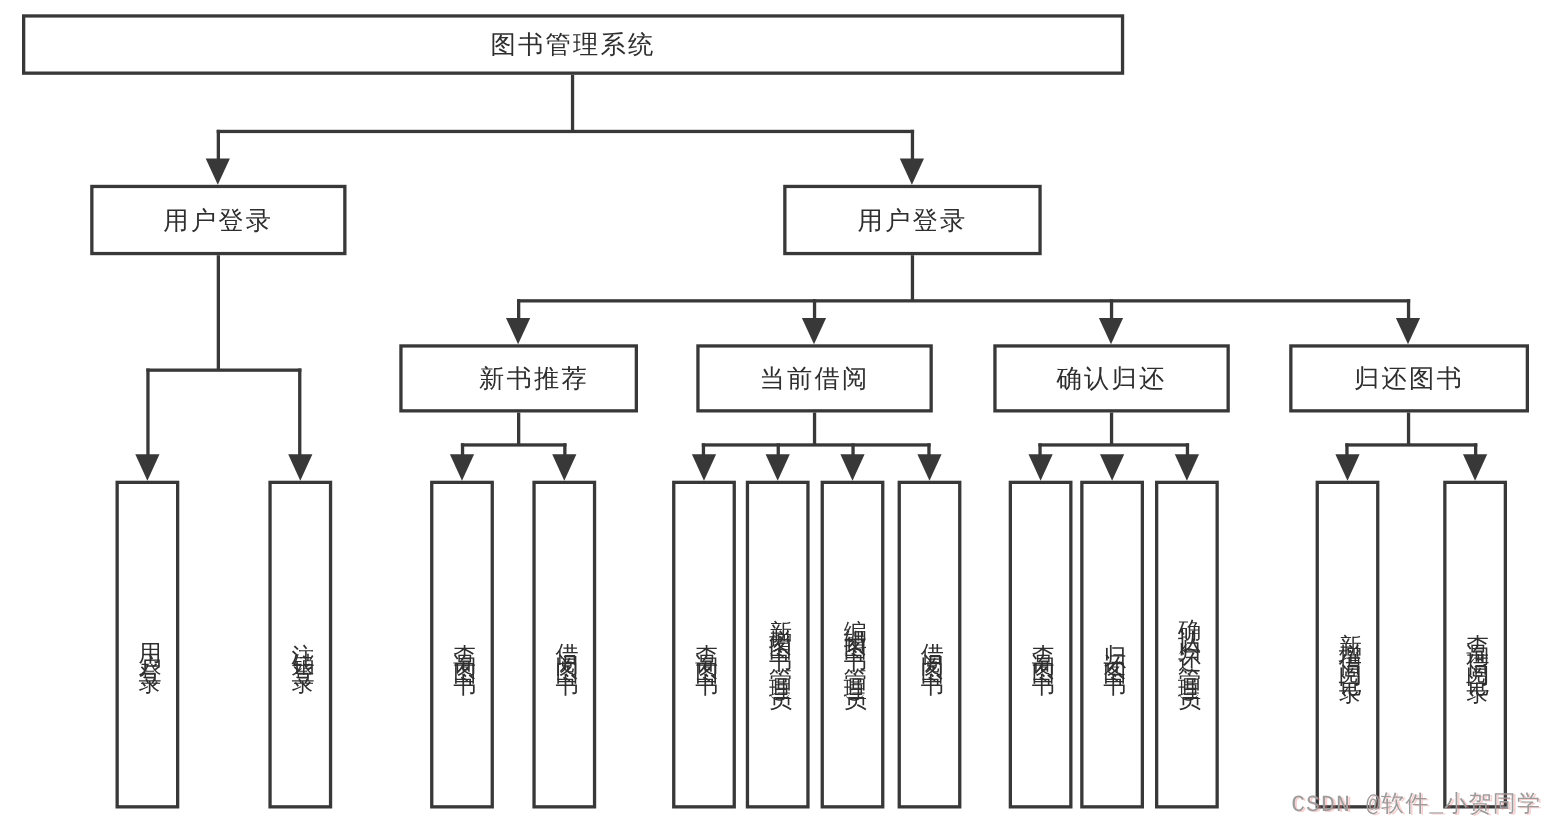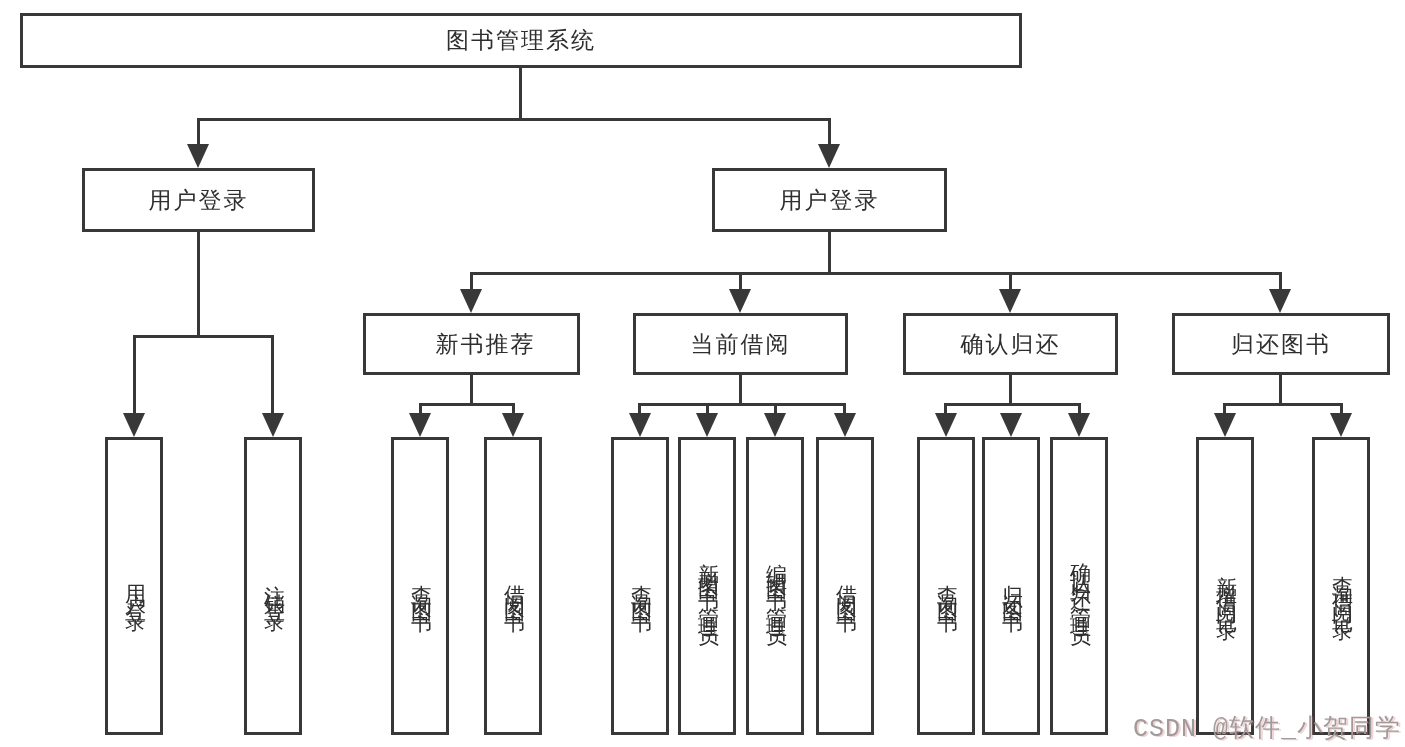--- a/index.html
+++ b/index.html
@@ -17,21 +17,21 @@
     font-size:21px;letter-spacing:9px;color:#2e2e2e;line-height:1;
   }
   .vline{position:absolute;width:3px;background:#383838;}
   .hline{position:absolute;height:3px;background:#383838;}
   .arrow{
     position:absolute;width:0;height:0;
     border-left:11px solid transparent;border-right:11px solid transparent;
     border-top:24px solid #383838;
   }
   .watermark{
-    position:absolute;right:4px;bottom:3px;font-size:25px;color:#9c9c9c;
+    position:absolute;right:4px;bottom:3px;font-size:21px;color:#9c9c9c;
     letter-spacing:1px;white-space:nowrap;
     text-shadow:2px 1px 0 rgba(231,121,121,0.35);
   }
 </style>
 </head>
 <body>
 
 <div class="stage">
 
   <div class="box" style="left:20px;top:13px;width:1002px;height:55px;">

